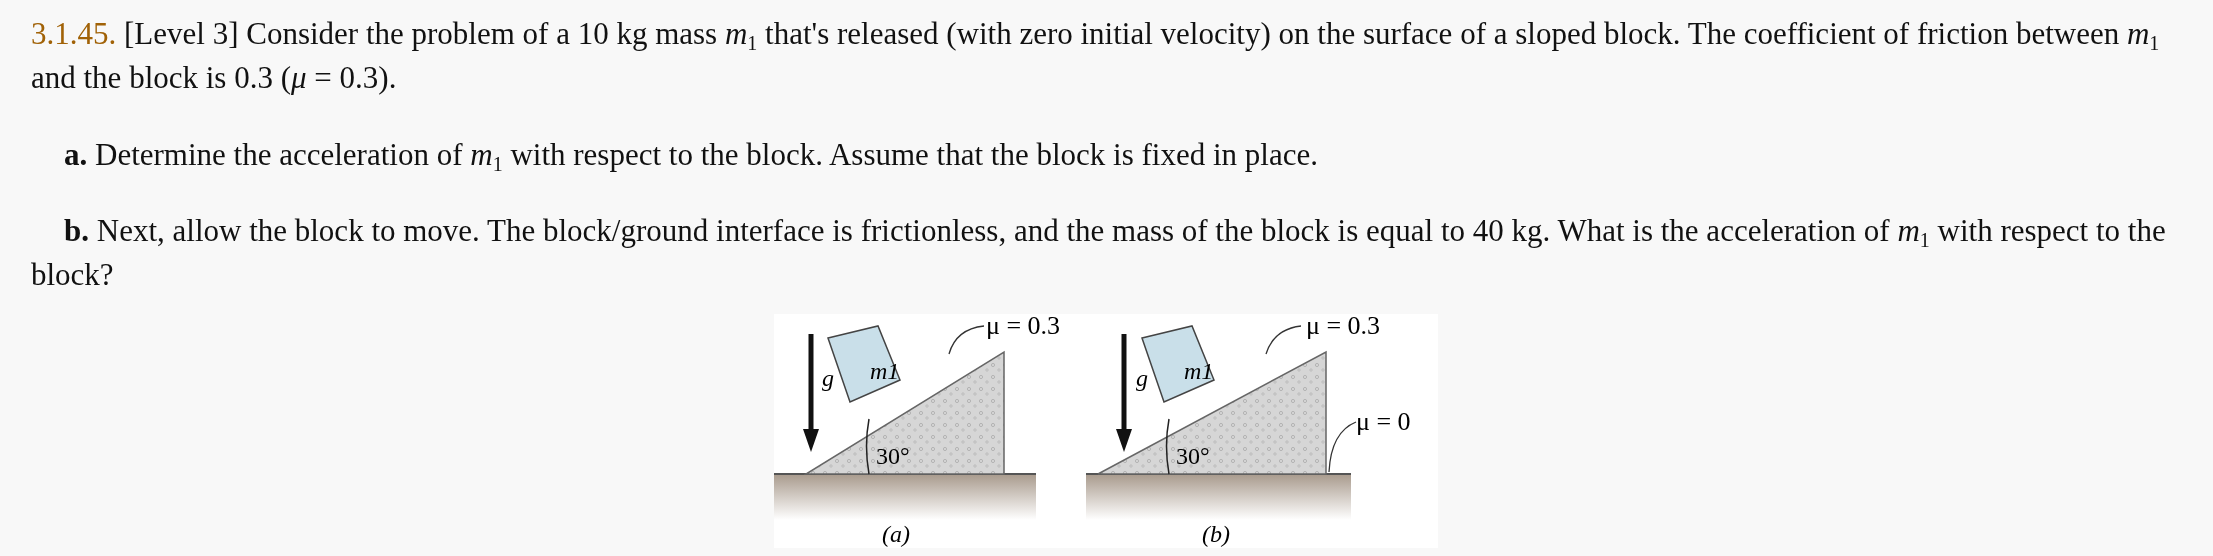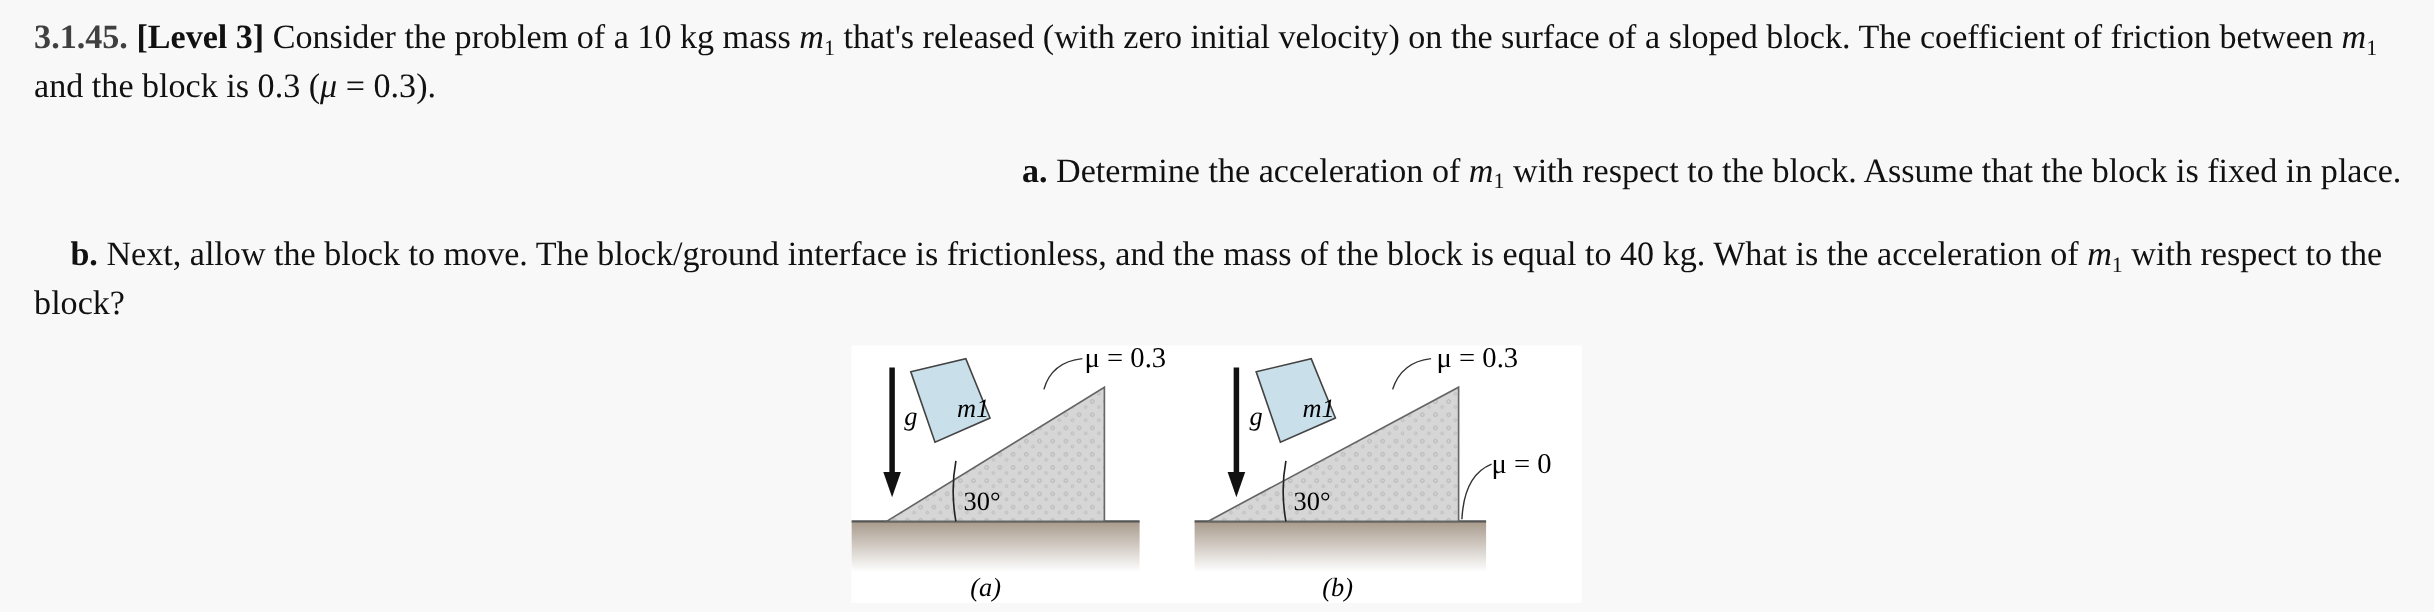--- a/index.html
+++ b/index.html
@@ -4,24 +4,24 @@
 <style>
   html, body { margin:0; padding:0; }
   body {
     width:2213px; height:556px; background:#f8f8f8; overflow:hidden;
     font-family:"DejaVu Serif","Liberation Serif",serif; color:#111;
     position:relative;
   }
   .para { position:absolute; left:31px; right:30px; font-size:31px; line-height:44px;
     font-family:"Liberation Serif","DejaVu Serif",serif; }
   .p1 { top:12px; }
-  .pa { top:133px; left:64px;text-align:right; }
+  .pa { top:133px; left:64px; }
   .pb { top:209px; }
-  .num { color:#404040; font-weight:bold; }
-  .lvl { font-weight:bold; }
+  .num { color:#a16207; font-weight:normal; }
+  .lvl { font-weight:normal; }
   .math { font-style:italic; }
   sub { font-size:20px; font-style:normal; vertical-align:-6px; line-height:0; }
   .indent { display:inline-block; width:33px; }
   .lbl { font-weight:bold; }
   .figure { position:absolute; left:774px; top:314px; width:664px; height:234px; background:#fff; }
   .figure svg { display:block; }
 </style>
 </head>
 <body>
 

